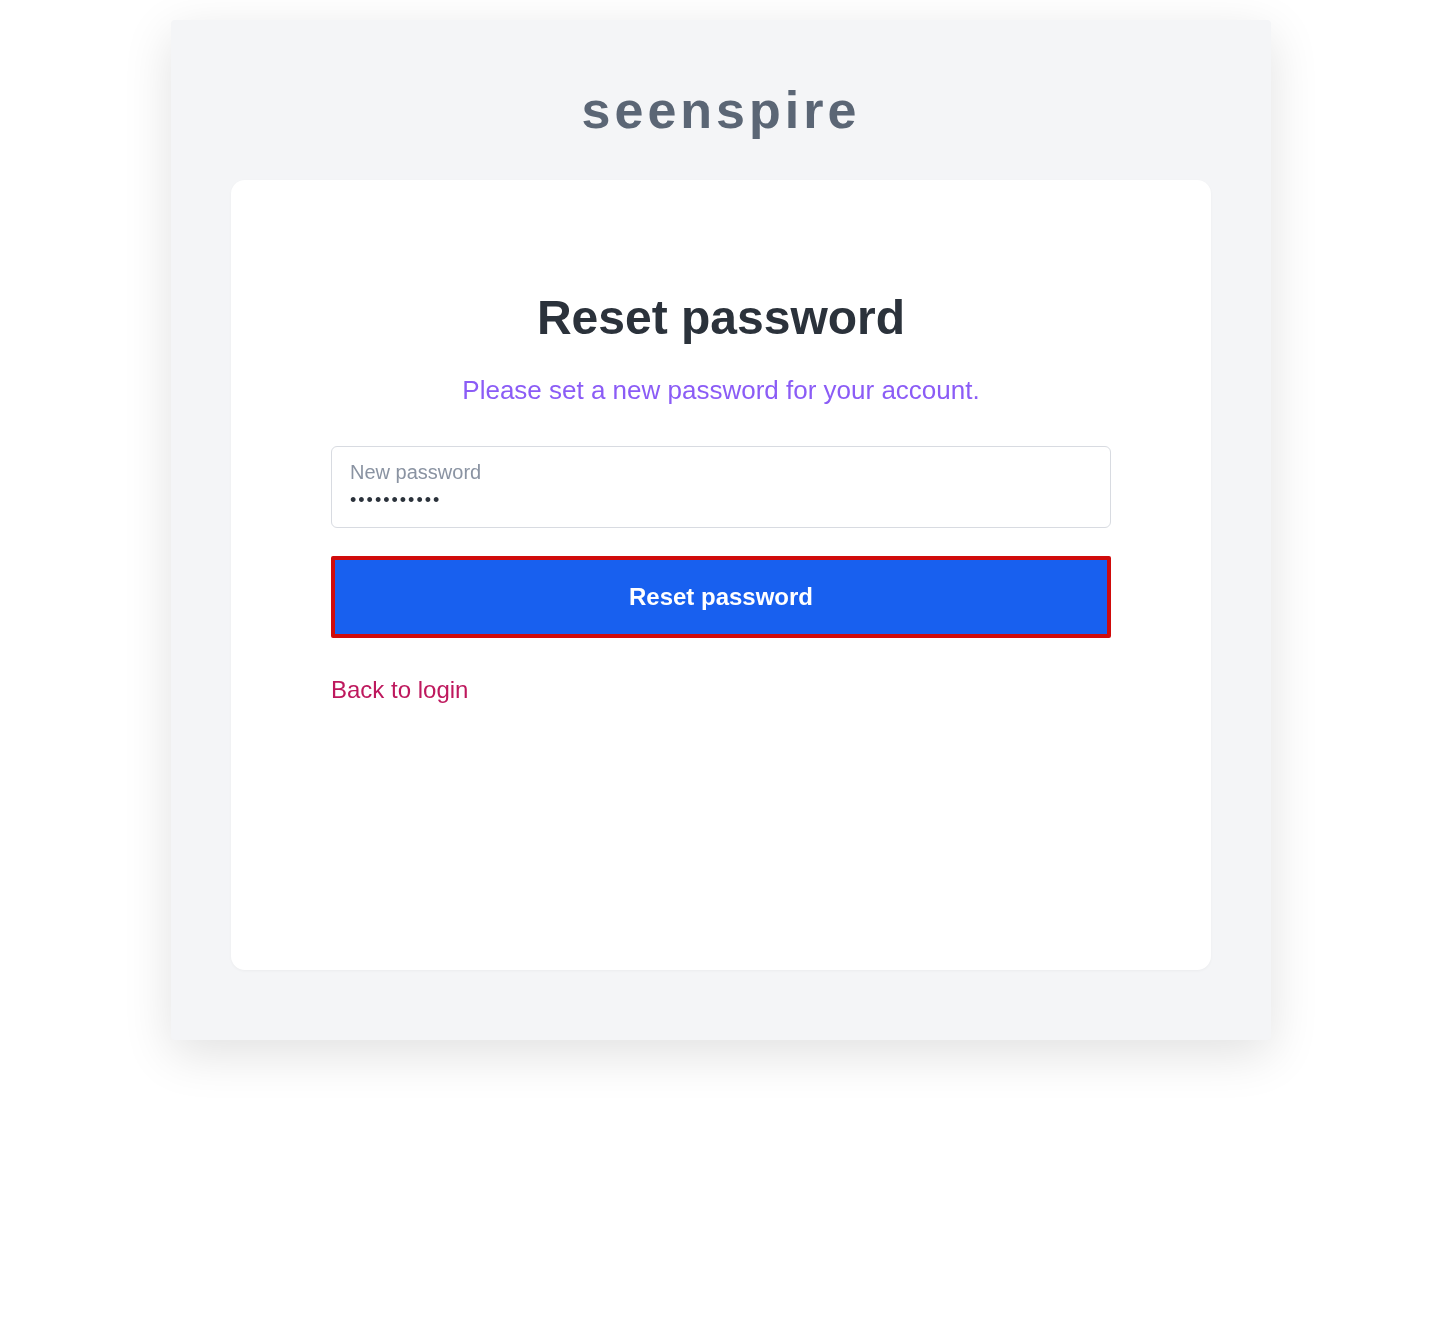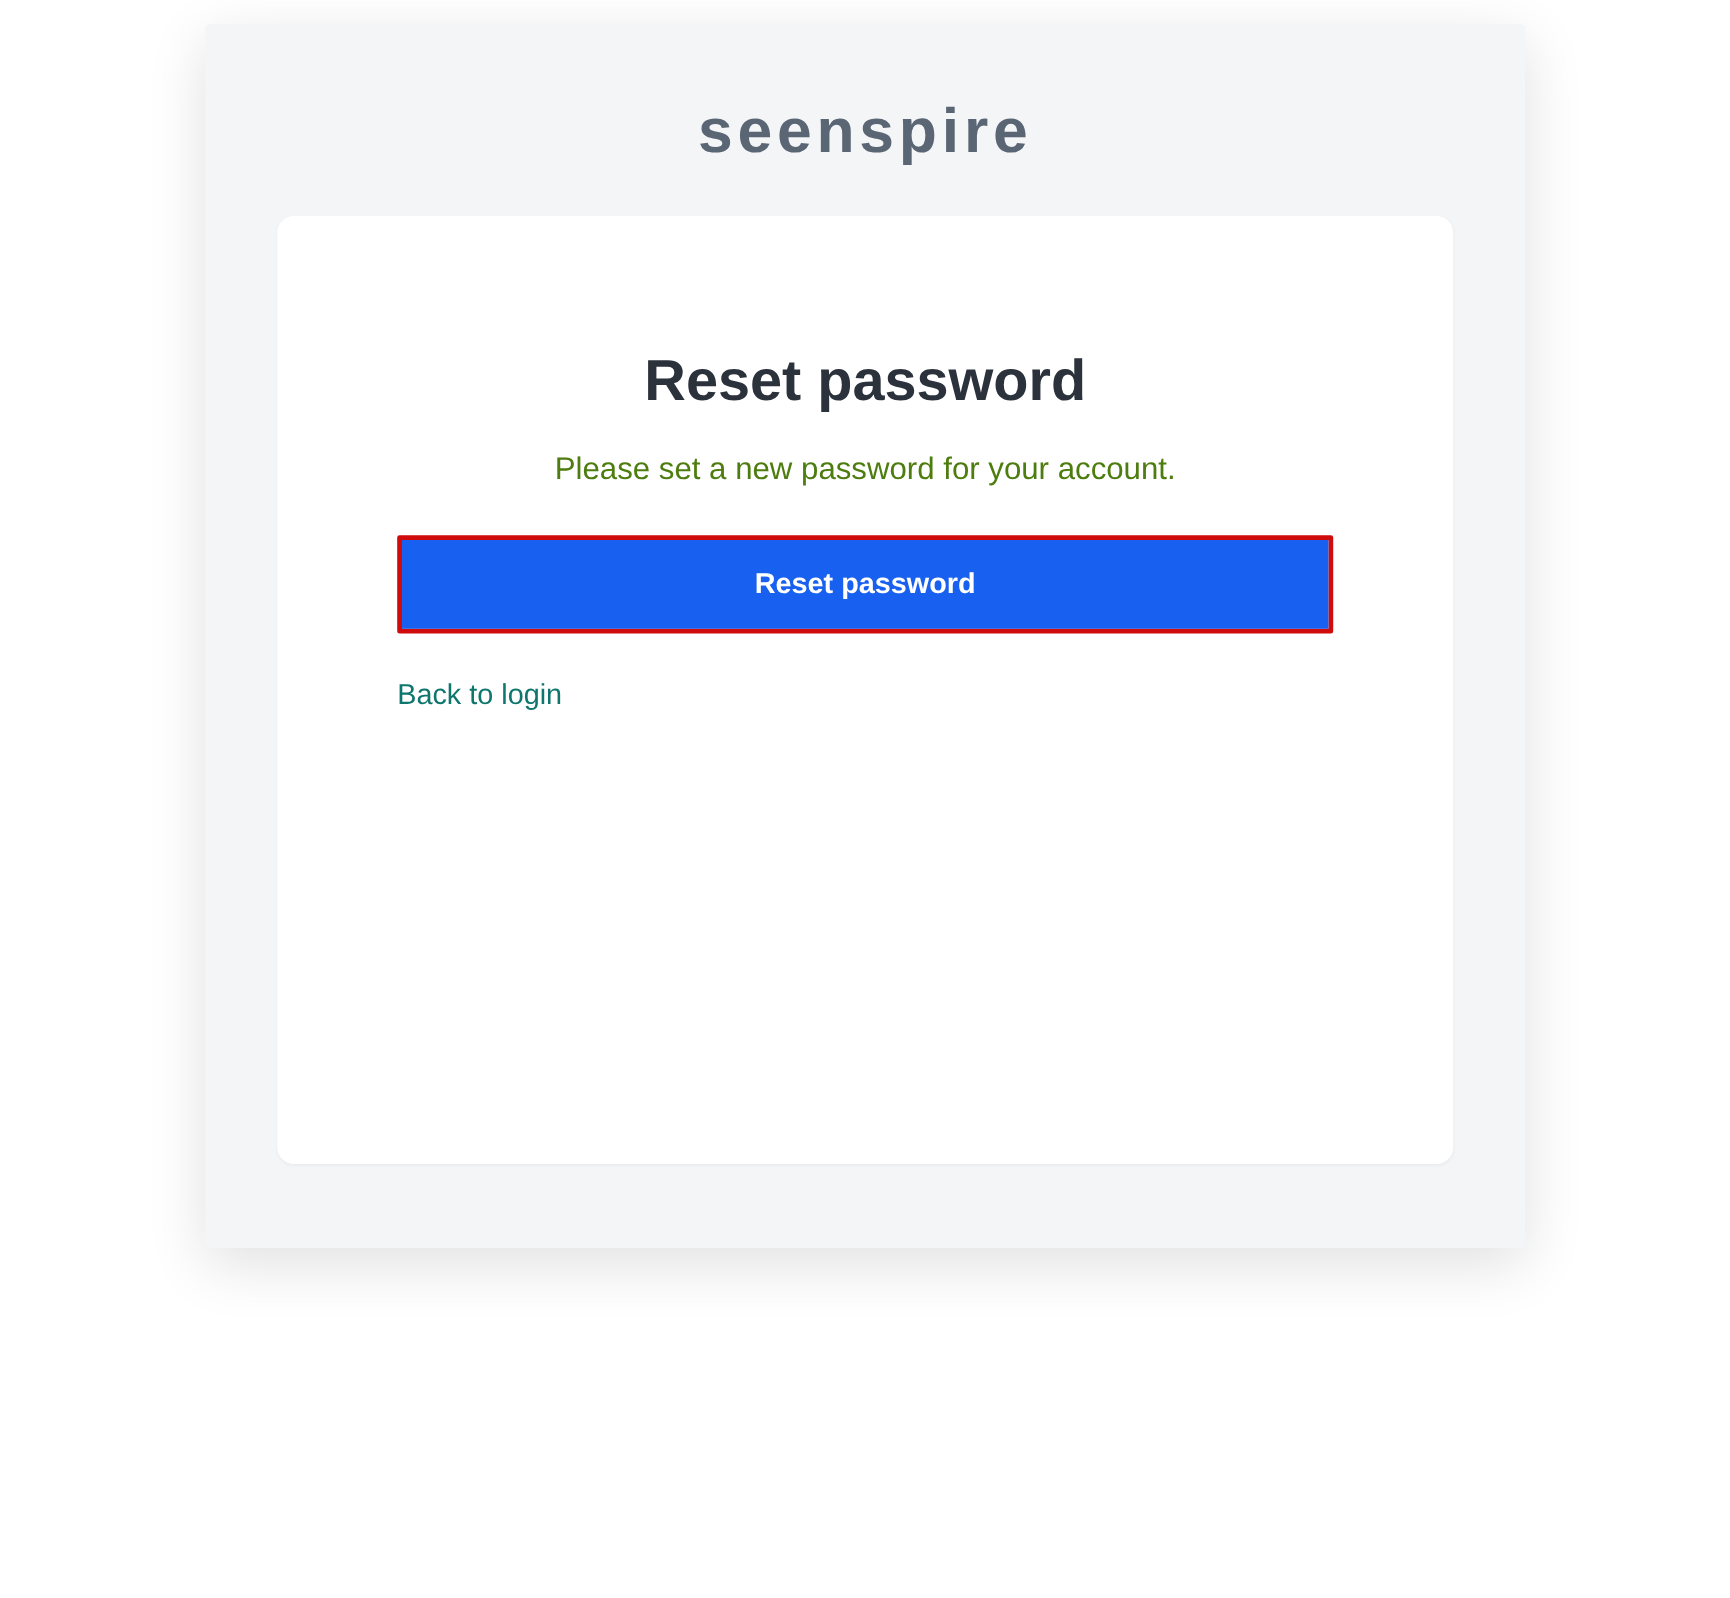--- a/index.html
+++ b/index.html
@@ -41,21 +41,21 @@
     .card h1 {
       text-align: center;
       font-size: 48px;
       font-weight: 800;
       color: #2b323b;
       margin-bottom: 30px;
     }
     .subtitle {
       text-align: center;
       font-size: 26px;
-      color: #4d7c0f;
+      color: #8b5cf6;
       margin-bottom: 40px;
     }
     .field {
       border: 1px solid #d8dbe1;
       border-radius: 6px;
       padding: 14px 18px 16px;
       margin-bottom: 28px;
       background: #fff;
     }
     .field-label {
@@ -85,34 +85,38 @@
       background: #1860ef;
       border: none;
       color: #fff;
       font-size: 24px;
       font-weight: 700;
       padding: 23px 0;
       cursor: pointer;
     }
     .back-link {
       font-size: 24px;
-      color: #0f766e;
+      color: #be185d;
       text-decoration: none;
     }
   </style>
 </head>
 <body>
 
 <div class="outer">
   <div class="brand">seenspire</div>
 
   <div class="card">
     <h1>Reset password</h1>
     <p class="subtitle">Please set a new password for your account.</p>
 
+    <div class="field">
+      <label class="field-label">New password</label>
+      <input class="field-input" type="password" value="•••••••••••" style="">
+    </div>
 
 
     <div class="submit-wrap">
       <button class="submit-btn">Reset password</button>
     </div>
 
     <a class="back-link">Back to login</a>
   </div>
 </div>
 

